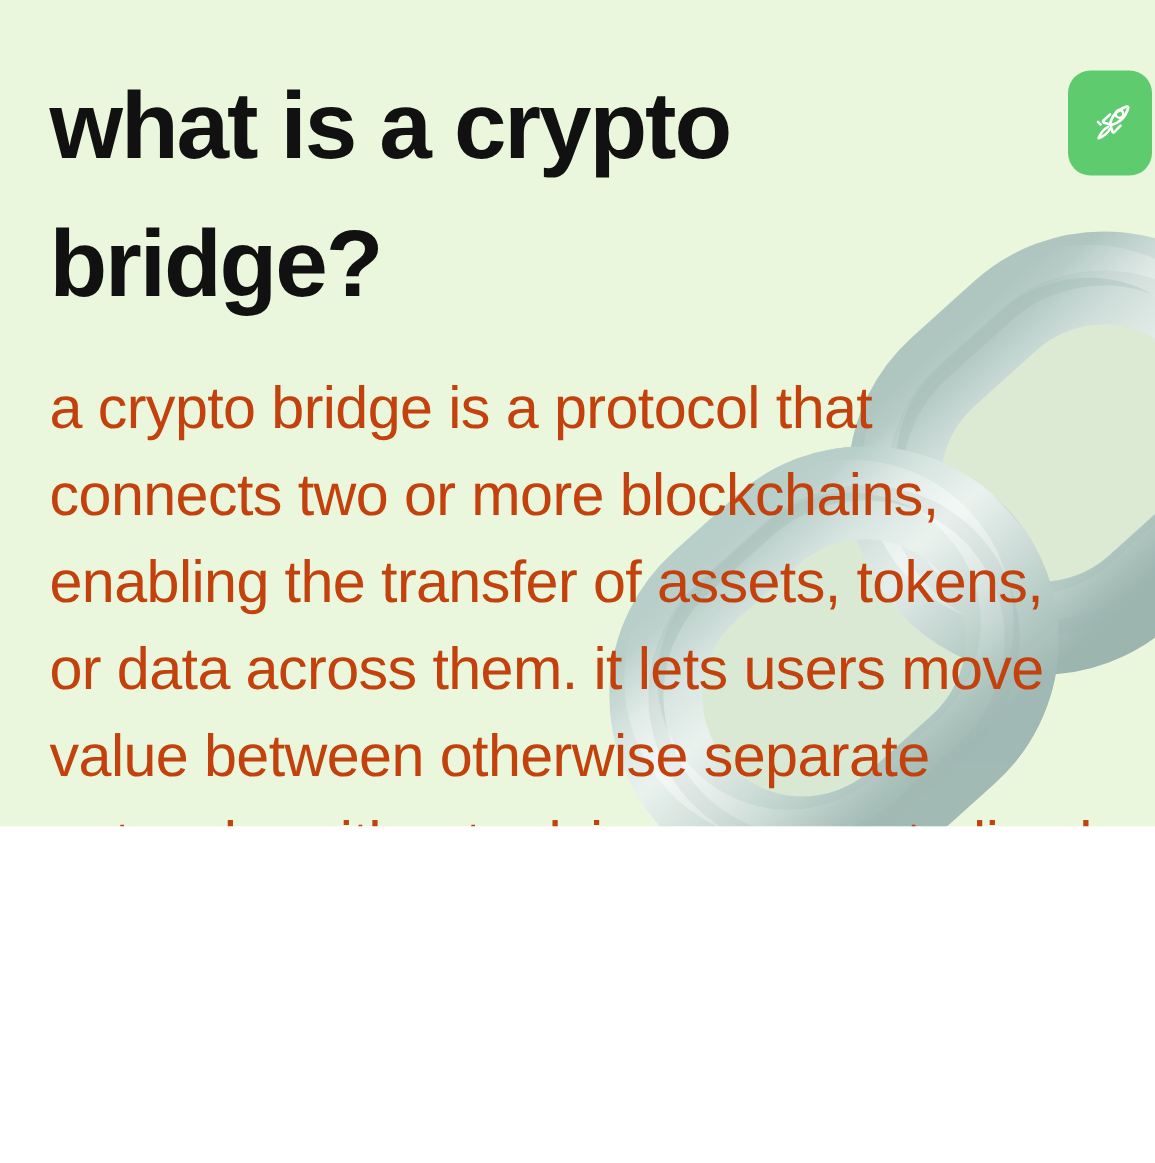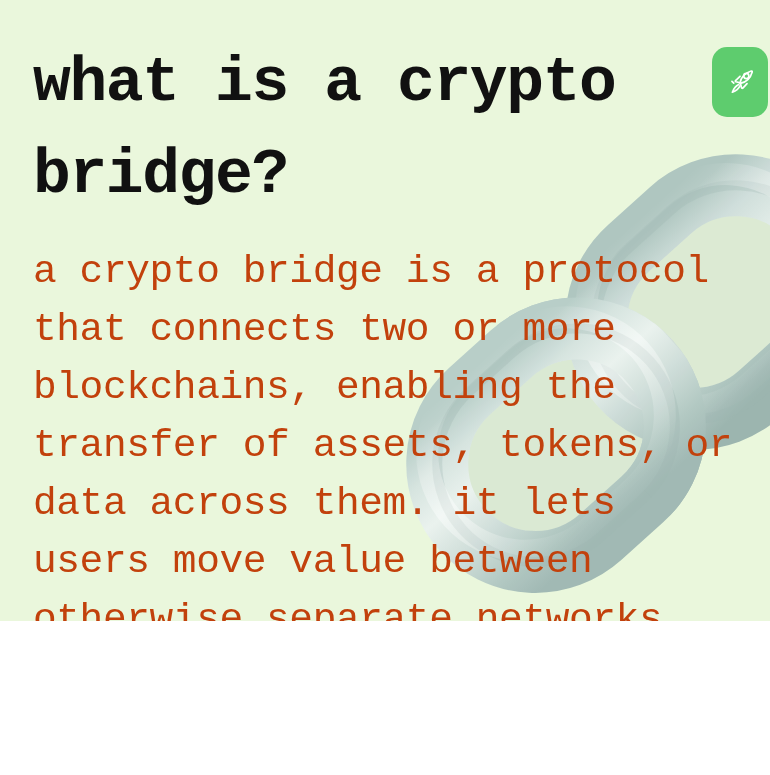--- a/index.html
+++ b/index.html
@@ -5,24 +5,24 @@
 <style>
   html, body {
     margin: 0;
     padding: 0;
     background: #ffffff;
   }
 
   #card {
     position: relative;
     width: 770px;
-    height: 621px;
+    height: 551px;
     overflow: hidden;
     background: #eaf7dc;
-    font-family: Liberation Mono, monospace;
+    font-family: Liberation Sans, sans-serif;
     -webkit-font-smoothing: antialiased;
   }
 
   
   #chain-art {
     position: absolute;
     left: 0;
     top: 0;
     width: 770px;
     height: 775px;

